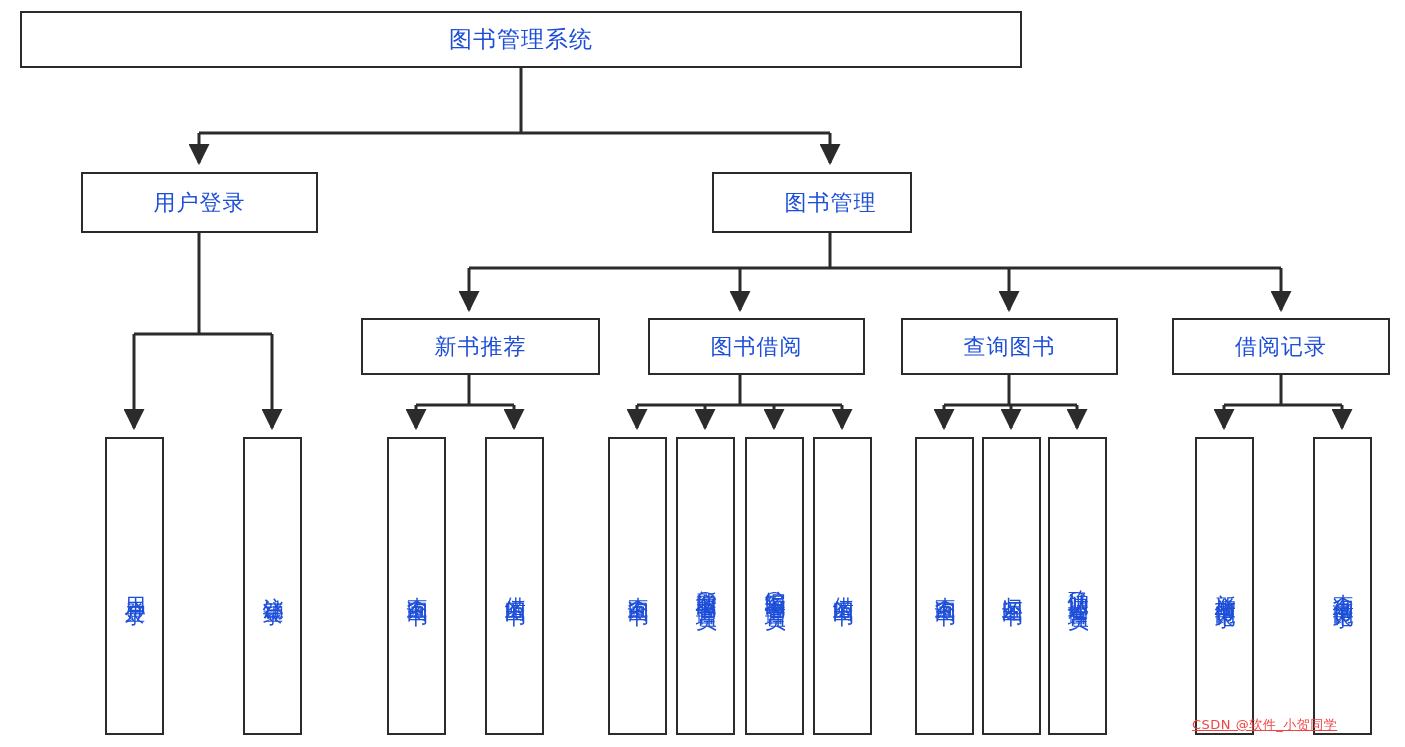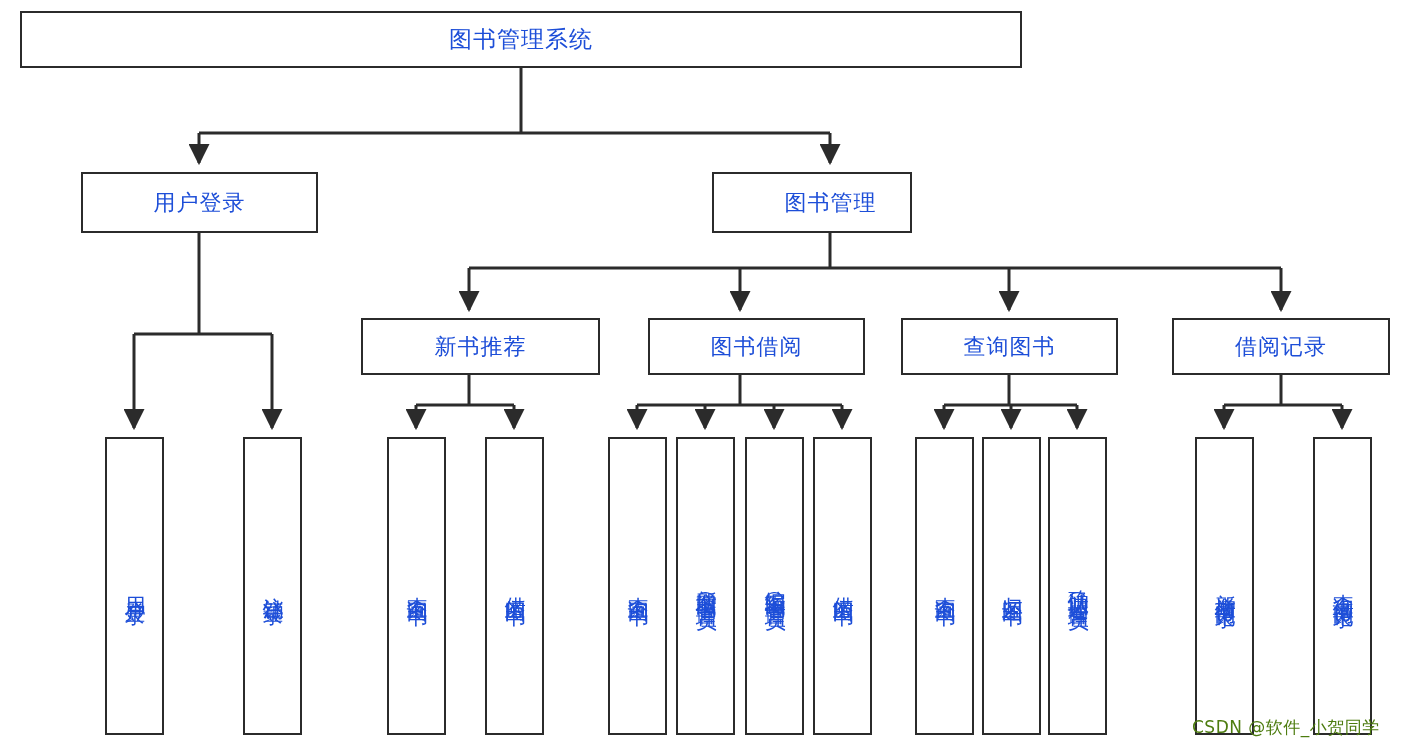--- a/index.html
+++ b/index.html
@@ -53,25 +53,26 @@
     line-height: 1.5;
     letter-spacing: 3px;
     white-space: normal;
     max-height: 100%;
     text-align: center;
   }
   .node.root .label { font-size: 23px; }
   .node.l2 .label { font-size: 22px; }
   .watermark {
     position: absolute;
-    font-size: 17px;
-    color: #4d7c0f;
+    font-size: 13px;
+    color: #ef4444;
     letter-spacing: 0.5px;
     white-space: nowrap;
     user-select: none;
+    text-decoration: underline;
   }
 </style>
 </head>
 <body>
 
 <div id="canvas">
 
   <svg id="wires" viewBox="0 0 1405 747" xmlns="http://www.w3.org/2000/svg">
     <defs>
       <marker id="arrow" viewBox="0 0 10 10" refX="9" refY="5" markerWidth="7" markerHeight="7" orient="auto-start-reverse">

